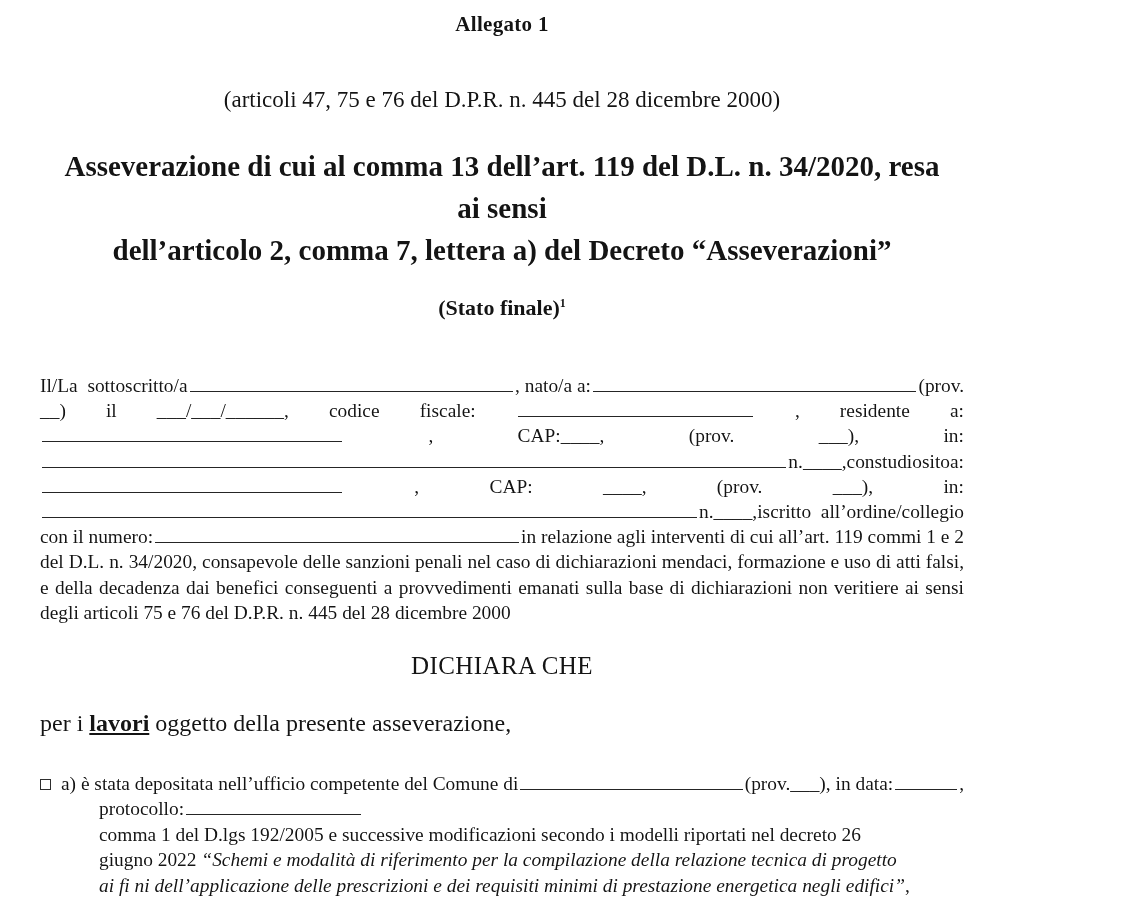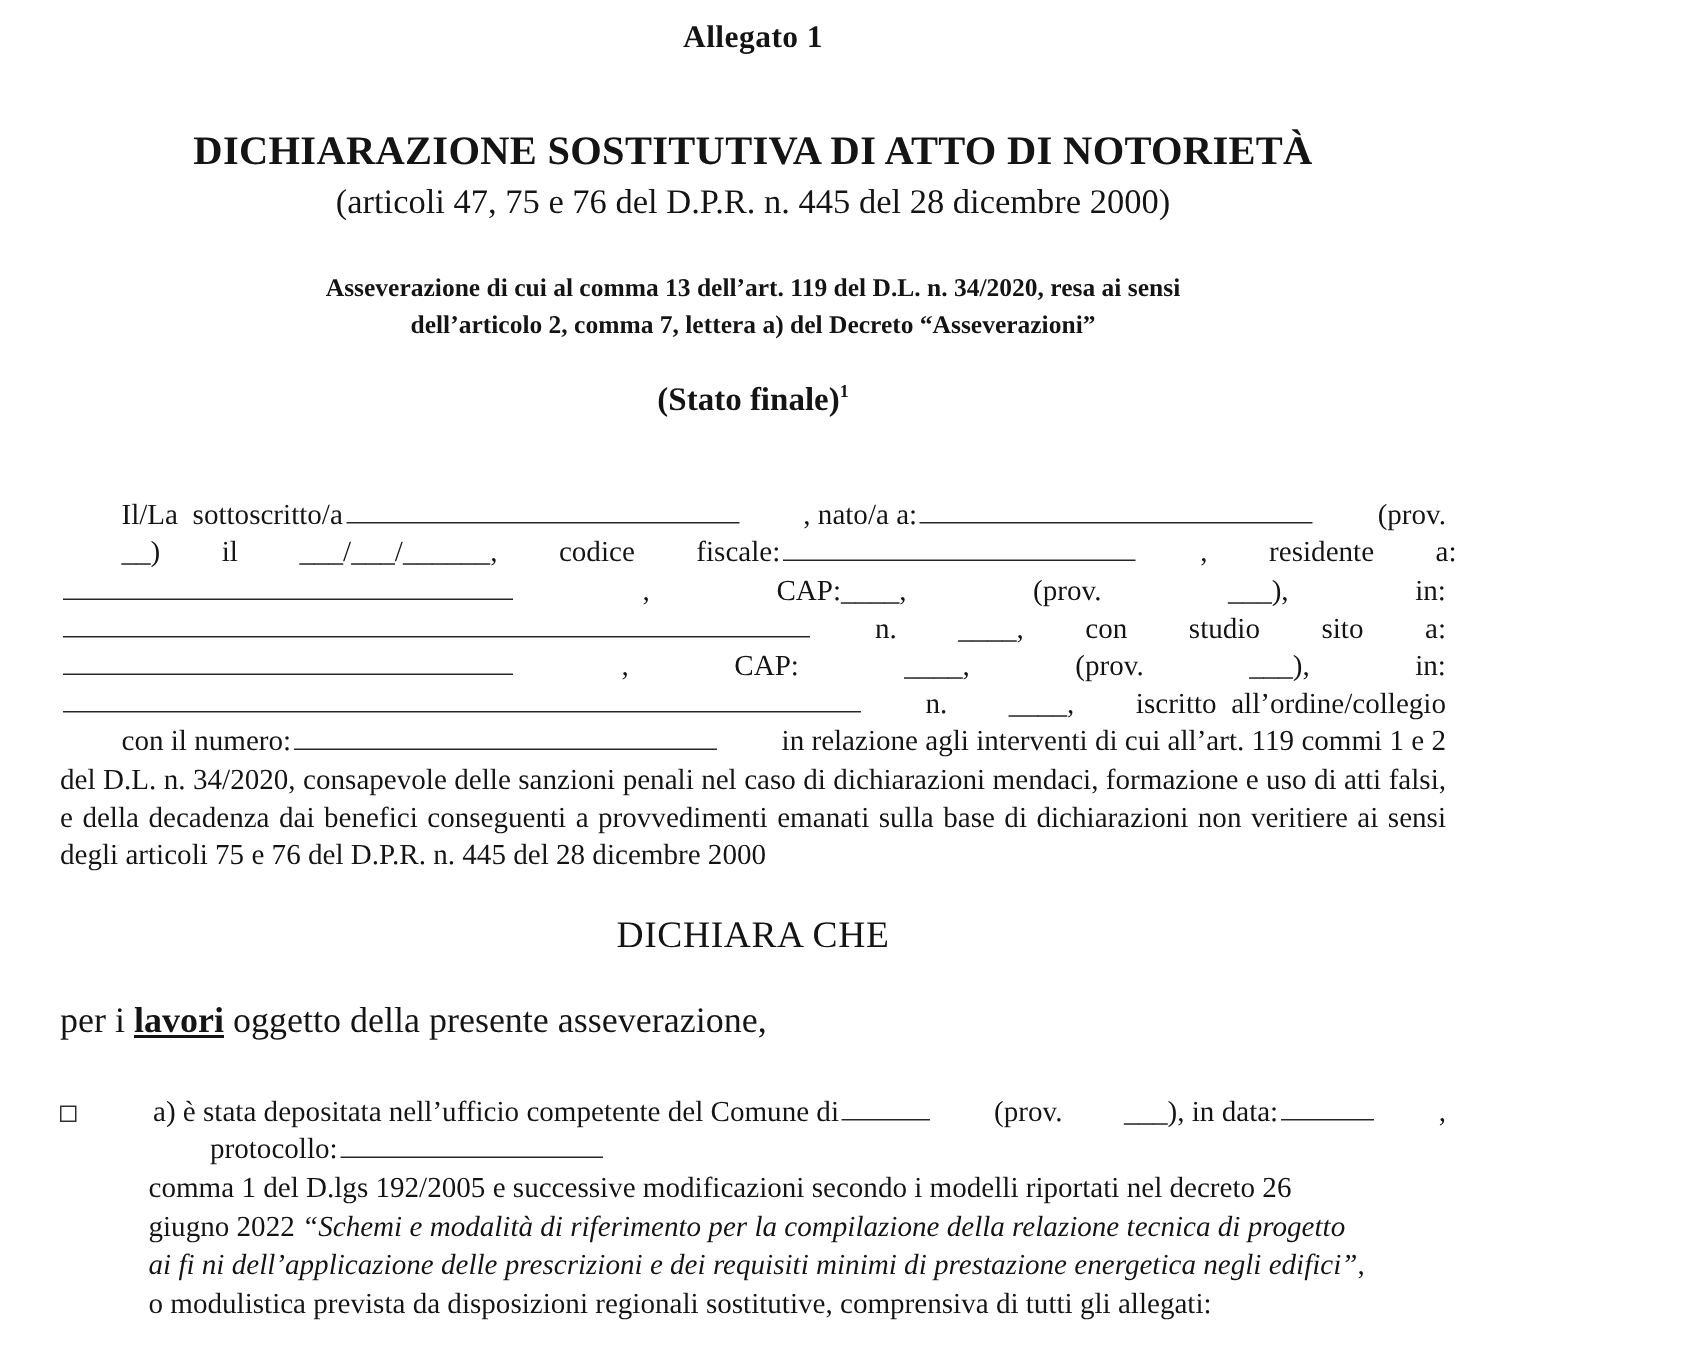--- a/index.html
+++ b/index.html
@@ -45,21 +45,21 @@
   }
   .doc-subtitle {
     font-size: 23px;
     line-height: 1.3;
     margin-top: 4px;
   }
   .asseverazione-block {
     margin-top: 30px;
     text-align: center;
     font-weight: bold;
-    font-size: 17px;
+    font-size: 29px;
     line-height: 1.45;
     padding: 0 18px;
   }
   .stato-finale {
     margin-top: 24px;
     text-align: center;
     font-weight: bold;
     font-size: 22px;
   }
   .stato-finale sup {
@@ -74,21 +74,21 @@
     font-size: 19.4px;
     line-height: 25.2px;
   }
   .just-line {
     display: flex;
     align-items: baseline;
     white-space: pre;
     width: 100%;
   }
   .just-line.spread { justify-content: space-between; }
-  .just-line .seg { flex: 0 0 auto; margin-left: 41px; }
+  .just-line .seg { flex: 0 0 auto; }
   .fill {
     flex: 1 1 auto;
     border-bottom: 1.6px solid #2a2a2a;
     height: 15px;
     margin: 0 2px;
   }
   .fill.w-sm    { flex: 0 0 62px; }
   .fill.w-lg    { flex: 0 0 175px; }
   .fill.w-xl    { flex: 0 0 235px; }
   .fill.w-xxl   { flex: 0 0 300px; }
@@ -140,21 +140,20 @@
   .it { font-style: italic; }
 </style>
 </head>
 <body>
 
 <div class="page">
 
   <div class="attachment-label">Allegato 1</div>
 
   <div class="title-block">
-    <div class="doc-title">DICHIARAZIONE SOSTITUTIVA DI ATTO DI NOTORIETÀ</div>
     <div class="doc-subtitle">(articoli 47, 75 e 76 del D.P.R. n. 445 del 28 dicembre 2000)</div>
   </div>
 
   <div class="asseverazione-block">
     <div>Asseverazione di cui al comma 13 dell’art. 119 del D.L. n. 34/2020, resa ai sensi</div>
     <div>dell’articolo 2, comma 7, lettera a) del Decreto “Asseverazioni”</div>
   </div>
 
   <div class="stato-finale"><span>(Stato finale)</span><sup>1</sup></div>
 

